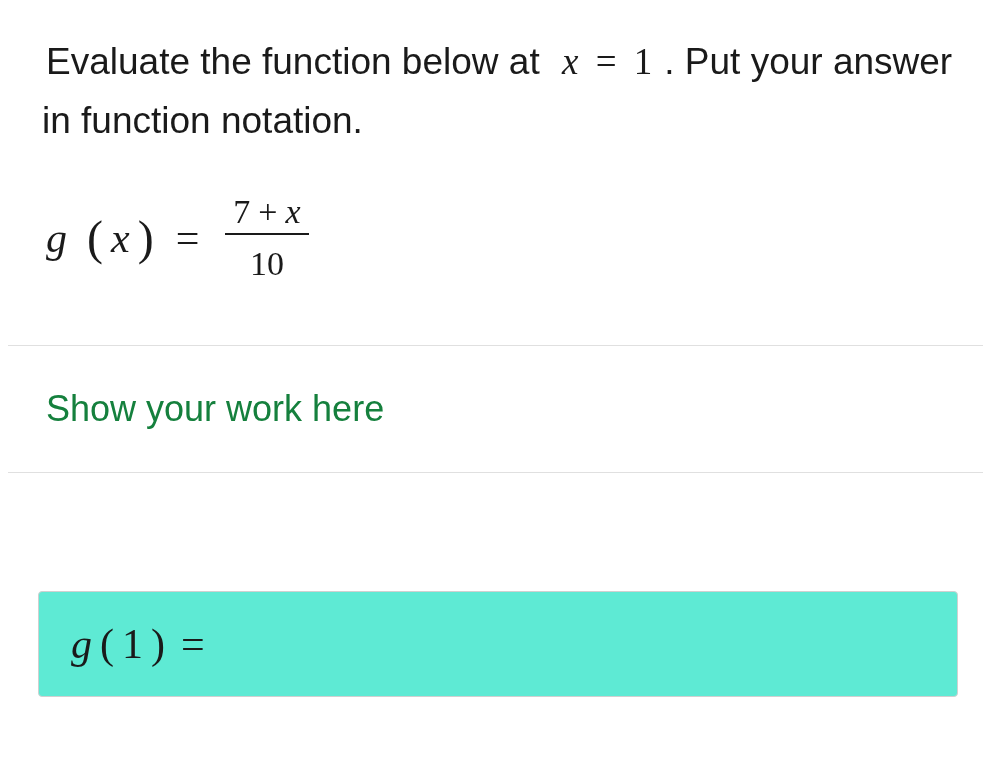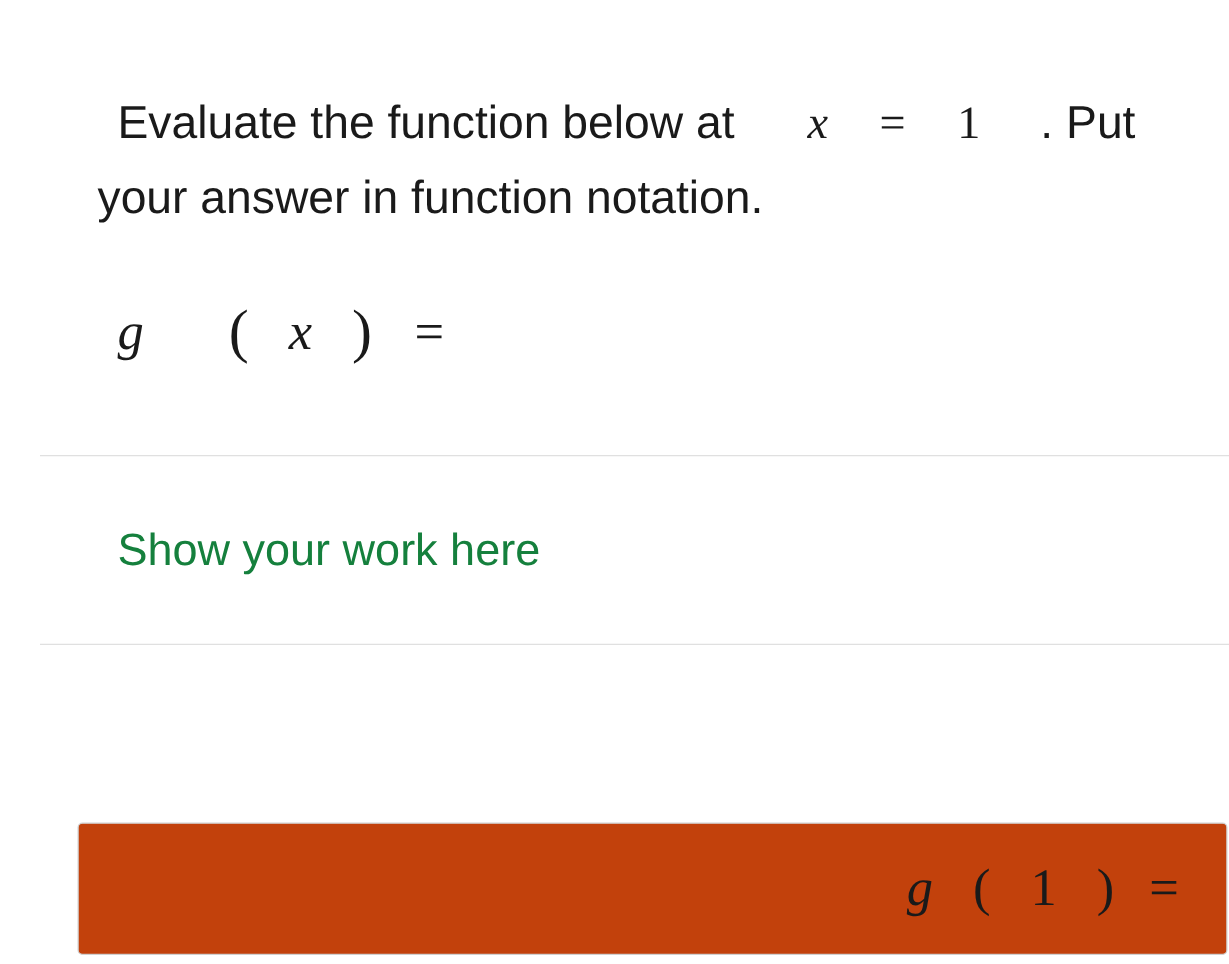--- a/index.html
+++ b/index.html
@@ -1,16 +1,16 @@
 <!DOCTYPE html>
 <html><head>
   <meta charset="utf-8">
   <style>
     * {
-      margin: 16px;
+      margin: 4px;
       padding: 0;
       box-sizing: border-box;
     }
     body {
       font-family: Arial, Helvetica, sans-serif;
       background: #ffffff;
       width: 983px;
       height: 771px;
       padding: 20px 30px;
       color: #1a1a1a;
@@ -80,28 +80,27 @@
       font-size: 36px;
       font-family: Arial, Helvetica, sans-serif;
     }
     .blank-area {
       height: 100px;
     }
     .answer-box {
       margin-top: 10px;
       margin-left: 0;
       border: 1px solid #d0d0d0;
-      background: #c2410c;
+      background: #5eead4;
       border-radius: 4px;
       padding: 28px 28px;
       font-family: 'Times New Roman', Times, serif;
       font-size: 42px;
       display: inline-block;
       min-width: 920px;
-      text-align: right;
     }
     .answer-box .fn {
       font-style: italic;
     }
     .answer-box .paren {
       font-style: normal;
     }
     .answer-box .eq-sign {
       font-style: normal;
       margin: 0 10px 0 12px;
@@ -116,20 +115,26 @@
   <span>Evaluate the function below at </span><span class="math-inline"><span>x</span><span class="op"> = </span><span class="op">1</span></span><span>. Put your answer in function notation.</span>
 </div>
 
 <div class="equation">
   <span class="fn">g</span>
   <span style="width:4px;"></span>
   <span class="paren">(</span>
     <span class="fn">x</span>
     <span class="paren">)</span>
   <span class="eq-sign">=</span>
+  <span class="fraction">
+    <span class="num">
+      <span>7</span><span class="op">+</span><span class="var">x</span>
+    </span>
+    <span class="den">10</span>
+  </span>
 </div>
 
 <hr class="divider">
 
 <div class="work-area">
   <span>Show your work here</span>
 </div>
 
 <hr class="divider">
 

